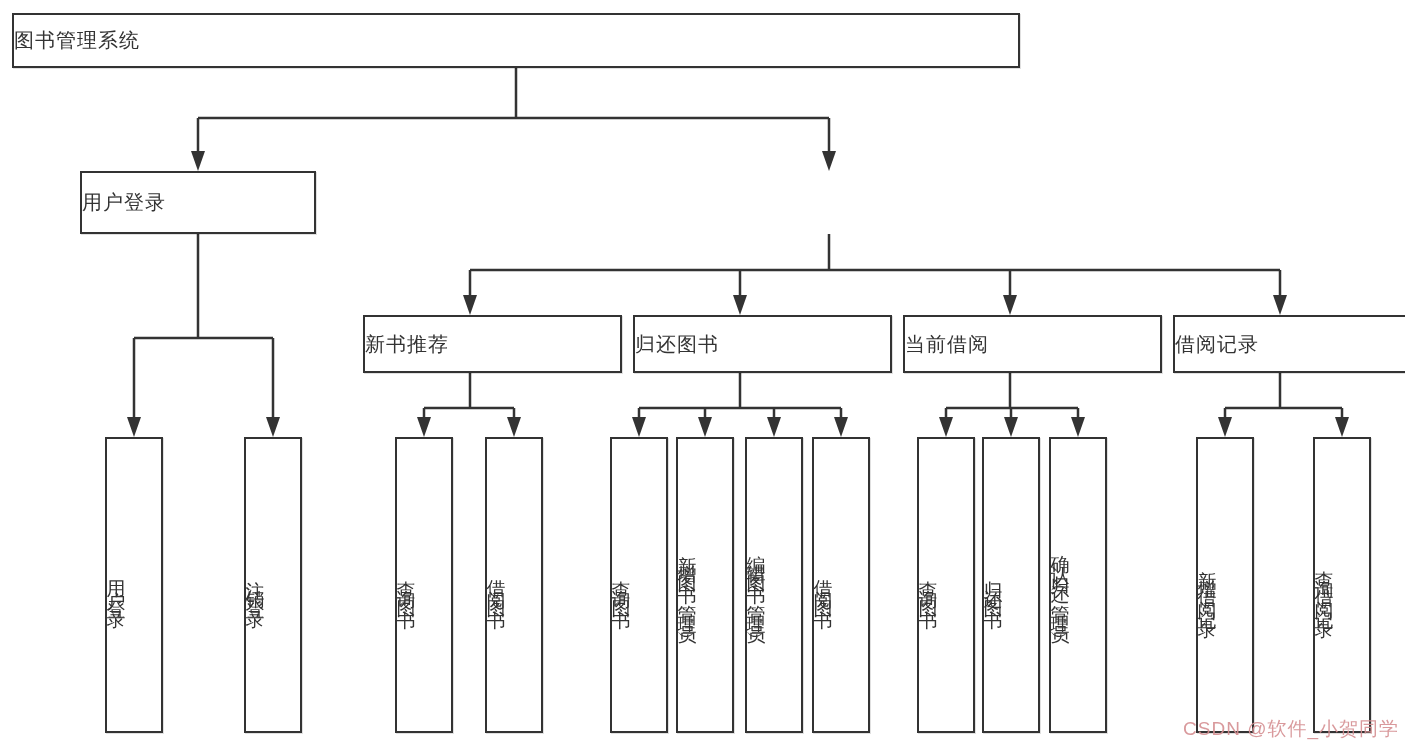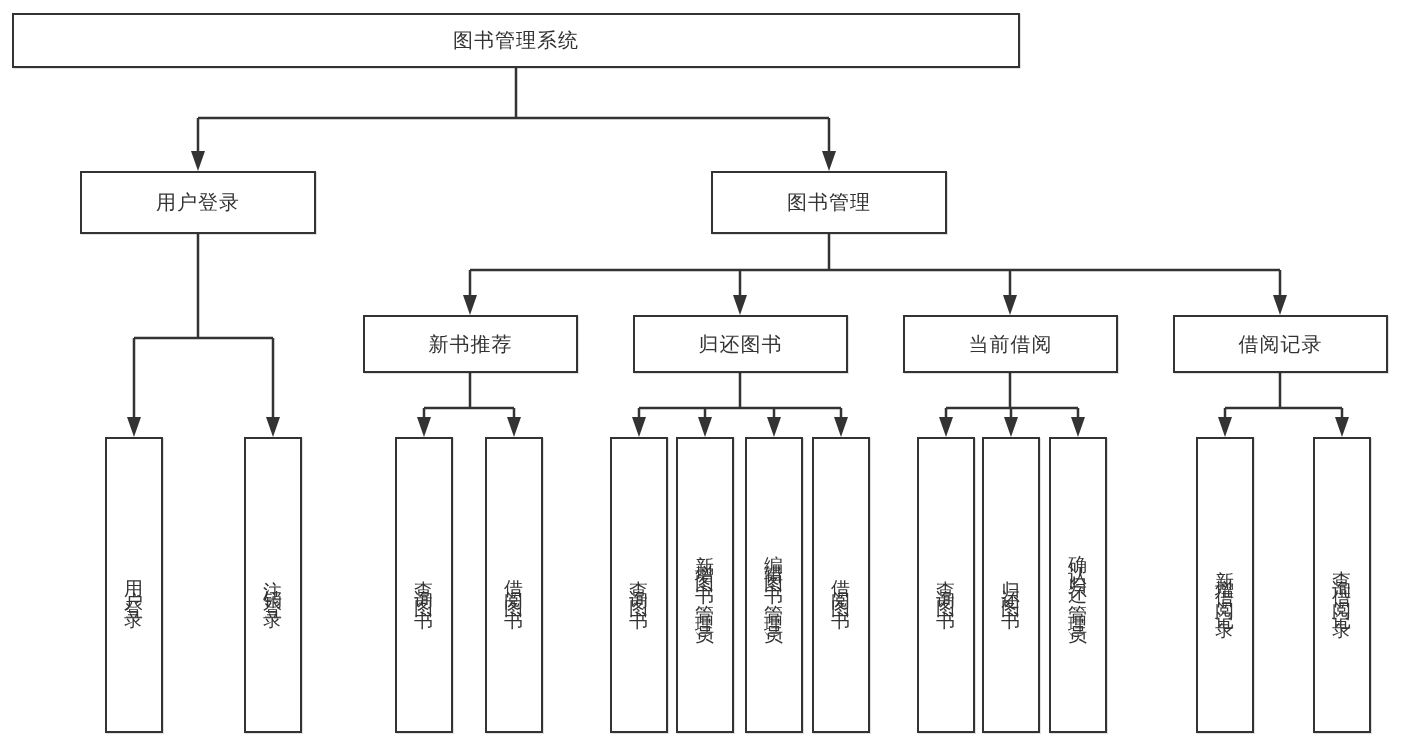--- a/index.html
+++ b/index.html
@@ -3,26 +3,26 @@
 <meta charset="utf-8">
 <style>
   html,body{margin:0;padding:0;background:#ffffff;}
   #stage{
     position:relative;width:1405px;height:747px;background:#ffffff;overflow:hidden;
     font-family:"Liberation Sans","DejaVu Sans",sans-serif;color:#333333;
   }
   #connectors{position:absolute;left:0;top:0;width:1405px;height:747px;}
   .node{
     position:absolute;box-sizing:border-box;background:#ffffff;
-    border:2.5px solid #333333;display:flex;align-items:center;justify-content:center;
+    border:2.5px solid #333333;display:flex;align-items:center;justify-content:flex-start;
     box-shadow:1px 1px 0 rgba(0,0,0,0.12);
   }
   .node-root{left:12px;top:13px;width:1008px;height:55px;}
   .node-l2{top:171px;width:236px;height:63px;}
-  .node-l3{top:315px;width:215px;height:58px;}
+  .node-l3{top:315px;width:259px;height:58px;}
   .hlabel{font-size:20px;letter-spacing:1px;white-space:nowrap;}
   .vnode{top:437px;width:58px;height:296px;}
   .vlabel{
     writing-mode:vertical-rl;text-orientation:mixed;
     font-size:19px;line-height:1;letter-spacing:10px;white-space:nowrap;
   }
   #watermark{
     position:absolute;right:6px;top:716px;font-size:19px;letter-spacing:1px;
     color:#D58F92;opacity:0.9;z-index:5;white-space:nowrap;
   }
@@ -64,23 +64,20 @@
       <polygon points="1335,417 1349,417 1342,437"></polygon>
     </g>
   </svg>
 
   <div class="node node-root">
     <span class="hlabel">图书管理系统</span>
   </div>
 
   <div class="node node-l2" style="left:80px;">
     <span class="hlabel">用户登录</span>
-  </div>
-  <div class="node node-l2" style="left:711px;">
-    <span class="hlabel">图书管理</span>
   </div>
 
   <div class="node node-l3" style="left:363px;">
     <span class="hlabel">新书推荐</span>
   </div>
   <div class="node node-l3" style="left:633px;">
     <span class="hlabel">归还图书</span>
   </div>
   <div class="node node-l3" style="left:1173px;">
     <span class="hlabel">借阅记录</span>
@@ -126,13 +123,14 @@
     <span class="vlabel">确认归还（管理员）</span>
   </div>
 
   <div class="node vnode" style="left:1196px;">
     <span class="vlabel">新增借阅记录</span>
   </div>
   <div class="node vnode" style="left:1313px;">
     <span class="vlabel">查询借阅记录</span>
   </div>
 
+  <div id="watermark">CSDN @软件_小贺同学</div>
 </div>
 
 </body></html>

